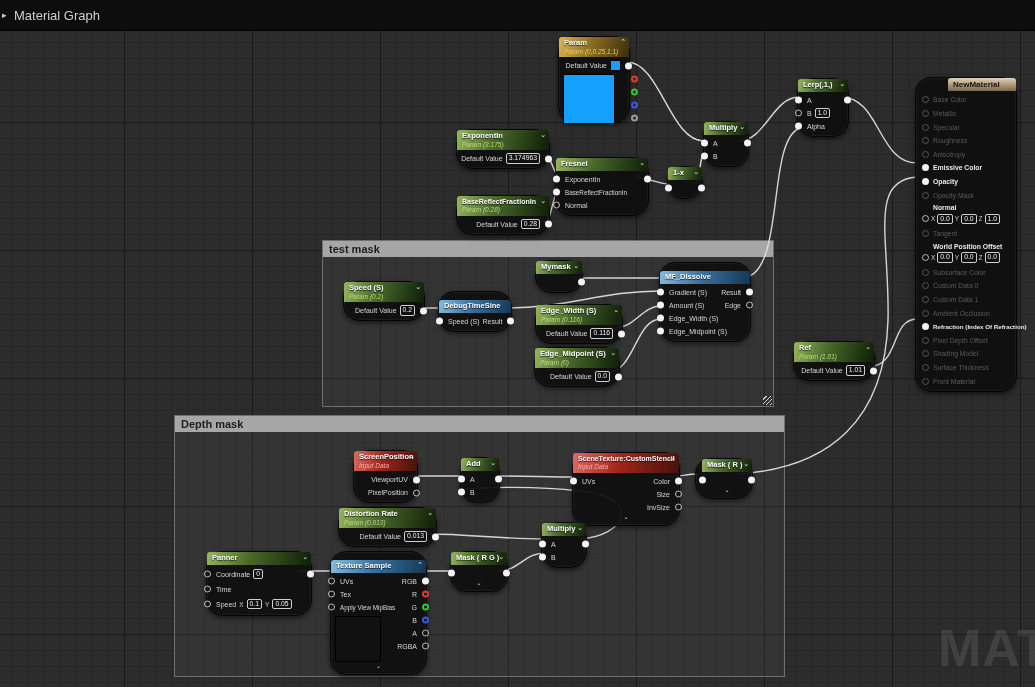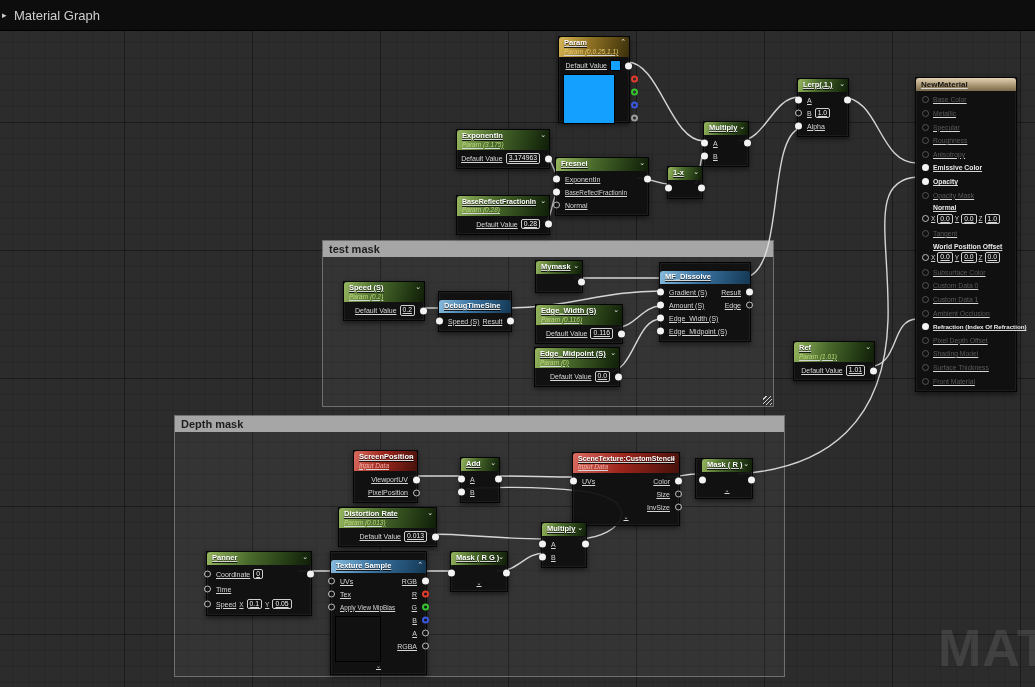--- a/index.html
+++ b/index.html
@@ -19,33 +19,33 @@
   .tb-title{color:#cfcfcf;font-size:13px;margin-left:2px;}
   .watermark{position:absolute;left:938px;top:618px;z-index:1;font-size:52px;font-weight:bold;
     color:rgba(255,255,255,.10);letter-spacing:1px;white-space:nowrap;}
   .wires{position:absolute;left:0;top:0;z-index:2;}
   .wires path{fill:none;stroke:#dedede;stroke-width:1.4;opacity:.95;}
   .comment{position:absolute;z-index:1;border:1px solid rgba(170,170,170,.5);background:rgba(220,220,220,.05);}
   .c-head{height:16px;background:#a6a6a6;color:#1d1d1d;font-weight:bold;font-size:11px;line-height:16px;padding:0 6px;}
   .c-resize{position:absolute;right:1px;bottom:1px;width:9px;height:9px;
     background:repeating-linear-gradient(135deg,transparent 0 2px,#cfcfcf 2px 3px);}
   .node{position:absolute;z-index:3;background:rgba(15,15,15,.94);border:1px solid #050505;
-    border-radius:0;box-shadow:0 2px 5px rgba(0,0,0,.55),inset 0 0 0 1px rgba(255,255,255,.05);
-    font-size:7px;color:#d6d6d6;text-decoration:underline;}
+    border-radius:16px;box-shadow:0 2px 5px rgba(0,0,0,.55),inset 0 0 0 1px rgba(255,255,255,.05);
+    font-size:7px;color:#d6d6d6;}
   .nhead{position:relative;border-radius:3px 3px 0 0;padding:2px 13px 2px 5px;line-height:1.15;}
   .nh-t{display:block;font-weight:bold;font-size:7.5px;color:#fff;text-shadow:0 1px 1px rgba(0,0,0,.8);white-space:nowrap;}
   .nh-s{display:block;font-style:italic;font-size:6.5px;white-space:nowrap;}
   .h-green{background:linear-gradient(105deg,#96b65f,#4a6b2c 40%,#1d3110 85%,#101e08);}
   .h-green .nh-s{color:#bcd87d;}
   .h-gold{background:linear-gradient(105deg,#d8b656,#8c6f22 45%,#3b2f0b);}
   .h-gold .nh-s{color:#e6c96e;}
   .h-blue{background:linear-gradient(105deg,#87bbde,#3a73a1 45%,#133753);margin-top:8px;}
   .h-red{background:linear-gradient(105deg,#db6c60,#9e261c 45%,#46110b);}
   .h-red .nh-s{color:#f2b2aa;}
-  .h-tan{background:linear-gradient(180deg,#e2d2b4,#a6926e 60%,#796949);}
+  .h-tan{background:linear-gradient(180deg,#e2d2b4,#a6926e 60%,#796949);margin-left:32px;}
   .h-tan .nh-t{color:#141414;text-shadow:none;font-size:8px;}
   .chev{position:absolute;right:3px;top:1px;font-size:7px;color:#ececec;}
   .nbody{position:relative;padding:2px 0 3px;}
   .prow{position:relative;display:flex;align-items:center;gap:3px;min-height:13px;padding:0 9px;}
   .pin{width:7px;height:7px;border-radius:50%;box-sizing:border-box;flex:none;}
   .p-on{background:#f3f3f3;}
   .p-off{border:1.5px solid #bdbdbd;}
   .p-dim{border:1.5px solid #555;}
   .p-red{border:2px solid #e23b2e;}
   .p-grn{border:2px solid #35c42f;}

